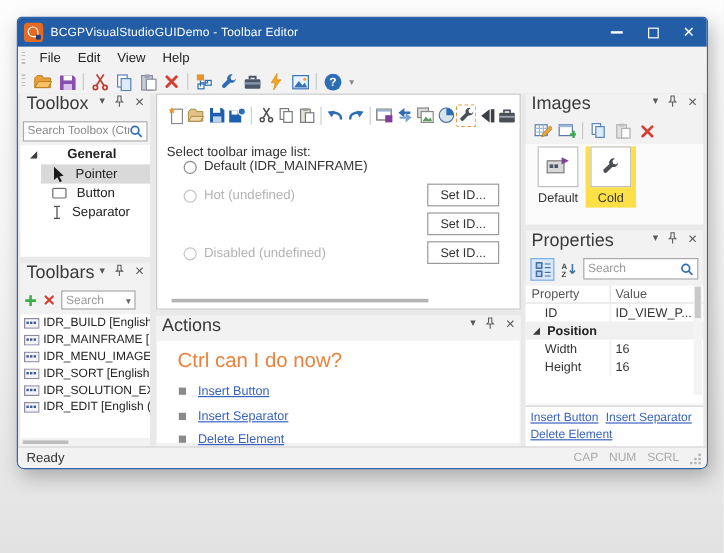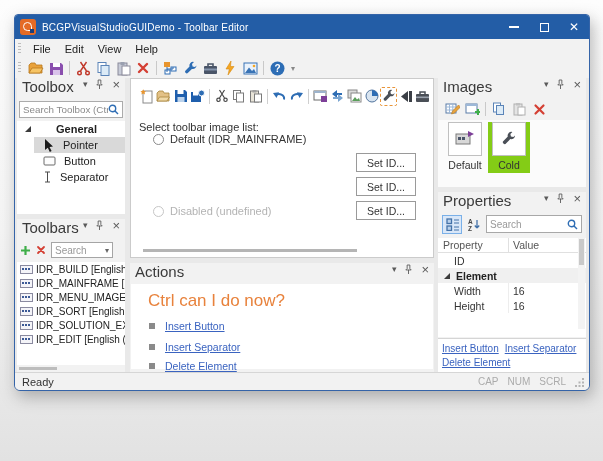--- a/index.html
+++ b/index.html
@@ -71,21 +71,21 @@
 .alink-row{position:absolute;left:18px;display:flex;align-items:center;gap:10px}
 .bullet{width:6px;height:6px;background:#8a8a8a;flex:0 0 auto}
 a.lnk{font-size:10.5px;color:#3a63c0;text-decoration:underline;white-space:nowrap}
 
 #images{left:423px;top:0;width:148px;height:109px}
 .itb{position:absolute;left:4px;top:21px;height:20px;display:flex;align-items:center}
 .ibody{position:absolute;left:0;top:42px;width:148px;height:67px;background:#fbfbfb}
 .tilewrap{position:absolute;top:2px;width:42px;text-align:center}
 .tile{width:34px;height:34px;margin:0 auto;background:#fff;border:1px solid #c0c0c0;display:flex;align-items:center;justify-content:center}
 .tilelabel{font-size:10.5px;color:#333;margin-top:3px}
-.tilewrap.sel{background:#84cc16;padding-bottom:2px}
+.tilewrap.sel{background:#fde047;padding-bottom:2px}
 
 #props{left:423px;top:114px;width:148px;height:180px}
 .prtb{position:absolute;left:4px;top:22px;height:20px;display:flex;align-items:center;gap:2px}
 .prbtn{width:20px;height:19px;display:flex;align-items:center;justify-content:center}
 .prbtn.pressed{background:#d9e7f8;border:1px solid #7ab0e8}
 .prsearch{position:absolute;left:48px;top:23px;width:96px;height:18px;background:#fff;border:1px solid #a8a8a8;display:flex;align-items:center;padding:0 3px;font-size:10px;color:#999}
 .grid{position:absolute;left:0;top:46px;width:148px;height:99px;background:#fff;font-size:10.5px}
 .ghead{height:15px;display:flex;border-bottom:1px solid #e0e0e0;color:#555}
 .gc1{width:70px;padding-left:5px;display:flex;align-items:center}
 .gc2{flex:1;padding-left:4px;padding-right:9px;display:flex;align-items:center;border-left:1px solid #e0e0e0;overflow:hidden;white-space:nowrap}
@@ -470,20 +470,24 @@
               <path d="M5 4V2h5v2" stroke="#4a4f57" stroke-width="1.5" fill="none"></path>
               <rect x="1" y="6.5" width="13" height="1.6" fill="#9aa2ad"></rect>
             </svg>
           </div>
       </div>
       <div class="elabel">Select toolbar image list:</div>
       <div class="orow" style="top:52px">
         <span class="radio"></span>
         <span>Default (IDR_MAINFRAME)</span>
       </div>
+      <div class="orow dis" style="top:76px">
+        <span class="radio"></span>
+        <span>Hot (undefined)</span>
+      </div>
       <div class="orow dis" style="top:124px">
         <span class="radio"></span>
         <span>Disabled (undefined)</span>
       </div>
       <div class="setid" style="top:74px">Set ID...</div>
       <div class="setid" style="top:98px">Set ID...</div>
       <div class="setid" style="top:122px">Set ID...</div>
       <div class="ehscroll"></div>
     </div>
 
@@ -622,27 +626,28 @@
             <path d="M7 7l3 3" stroke="#2e6db4" stroke-width="1.4"></path>
           </svg>
       </div>
       <div class="grid">
         <div class="ghead">
           <div class="gc1">Property</div>
           <div class="gc2">Value</div>
         </div>
         <div class="grow">
           <div class="gc1">ID</div>
+          <div class="gc2">ID_VIEW_P...</div>
         </div>
         <div class="grow group">
           <div class="gc1">
               <svg width="8" height="8">
                 <polygon points="7,1 7,7 1,7" fill="#3b3b3b"></polygon>
               </svg>
-              <span>Element</span>
+              <span>Position</span>
             </div>
         </div>
         <div class="grow">
           <div class="gc1">Width</div>
           <div class="gc2">16</div>
         </div>
         <div class="grow">
           <div class="gc1">Height</div>
           <div class="gc2">16</div>
         </div>

